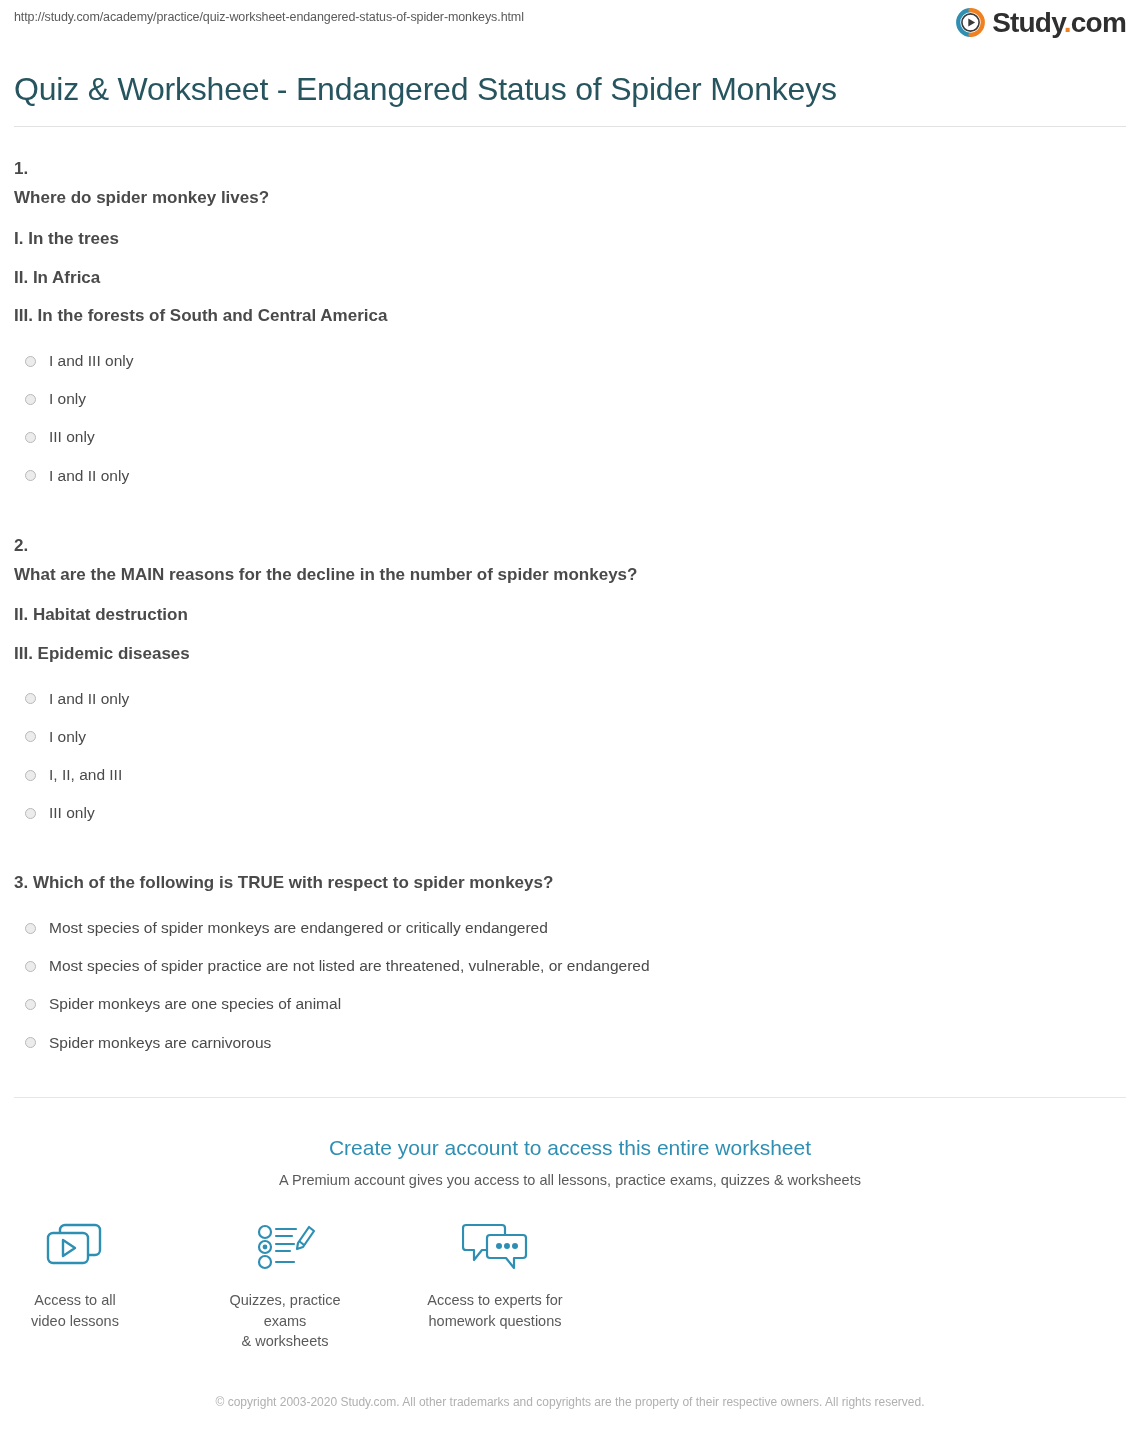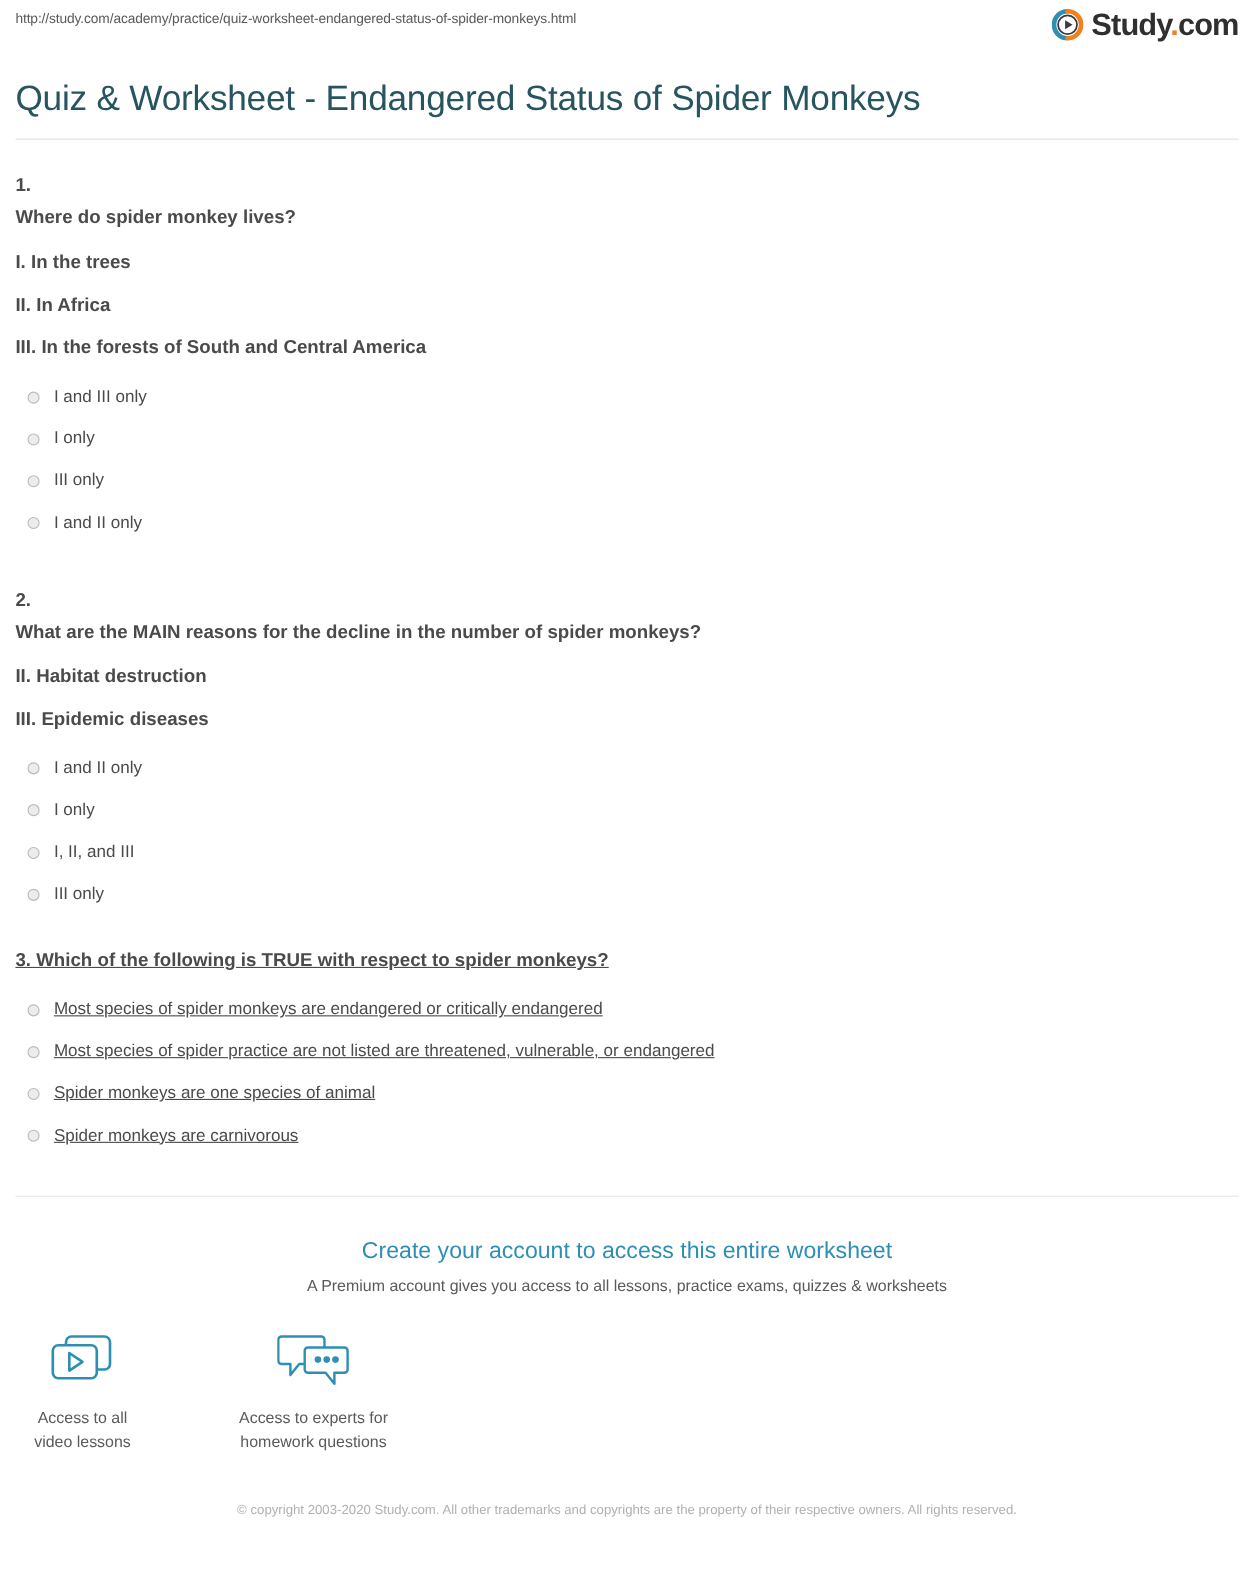--- a/index.html
+++ b/index.html
@@ -258,21 +258,21 @@
         <span class="radio"></span>
         <span class="answer-label">I, II, and III</span>
       </div>
       <div class="answer">
         <span class="radio"></span>
         <span class="answer-label">III only</span>
       </div>
     </div>
   </div>
 
-  <div class="question-block" style="margin-top:36px;text-decoration:underline;">
+  <div class="question-block" style="margin-top:46px;">
     <div class="q-inline-heading">3. Which of the following is TRUE with respect to spider monkeys?</div>
     <div class="answers" style="margin-top:20px;">
       <div class="answer">
         <span class="radio"></span>
         <span class="answer-label">Most species of spider monkeys are endangered or critically endangered</span>
       </div>
       <div class="answer">
         <span class="radio"></span>
         <span class="answer-label">Most species of spider practice are not listed are threatened, vulnerable, or endangered</span>
       </div>
@@ -302,20 +302,39 @@
         <svg width="62" height="52" viewBox="0 0 62 52" aria-hidden="true">
           <rect x="16" y="4" width="40" height="30" rx="5" fill="none" stroke="#2f8fb3" stroke-width="2.4"></rect>
           <rect x="4" y="12" width="40" height="30" rx="5" fill="#ffffff" stroke="#2f8fb3" stroke-width="2.4"></rect>
           <path d="M19 19 L31 27 L19 35 Z" fill="none" stroke="#2f8fb3" stroke-width="2.4" stroke-linejoin="round"></path>
         </svg>
       </div>
       <div class="feature-label">Access to all
 video lessons</div>
     </div>
 
+    <div class="feature">
+      <div class="feature-icon">
+        <svg width="62" height="52" viewBox="0 0 62 52" aria-hidden="true">
+          <circle cx="11" cy="11" r="6" fill="none" stroke="#2f8fb3" stroke-width="2.2"></circle>
+          <circle cx="11" cy="26" r="6" fill="none" stroke="#2f8fb3" stroke-width="2.2"></circle>
+          <circle cx="11" cy="26" r="2.4" fill="#2f8fb3"></circle>
+          <circle cx="11" cy="41" r="6" fill="none" stroke="#2f8fb3" stroke-width="2.2"></circle>
+          <line x1="22" y1="8" x2="42" y2="8" stroke="#2f8fb3" stroke-width="2.2" stroke-linecap="round"></line>
+          <line x1="22" y1="15" x2="38" y2="15" stroke="#2f8fb3" stroke-width="2.2" stroke-linecap="round"></line>
+          <line x1="22" y1="23" x2="40" y2="23" stroke="#2f8fb3" stroke-width="2.2" stroke-linecap="round"></line>
+          <line x1="22" y1="30" x2="36" y2="30" stroke="#2f8fb3" stroke-width="2.2" stroke-linecap="round"></line>
+          <line x1="22" y1="41" x2="40" y2="41" stroke="#2f8fb3" stroke-width="2.2" stroke-linecap="round"></line>
+          <path d="M44 22 L55 6 L60 10 L49 26 L43 28 Z" fill="#ffffff" stroke="#2f8fb3" stroke-width="2.2" stroke-linejoin="round"></path>
+          <line x1="45" y1="20" x2="50" y2="24" stroke="#2f8fb3" stroke-width="2.2"></line>
+        </svg>
+      </div>
+      <div class="feature-label">Quizzes, practice exams
+&amp; worksheets</div>
+    </div>
 
     <div class="feature">
       <div class="feature-icon">
         <svg width="66" height="52" viewBox="0 0 66 52" aria-hidden="true">
           <path d="M4 4 H40 A3 3 0 0 1 43 7 V26 A3 3 0 0 1 40 29 H20 L12 39 V29 H4 A3 3 0 0 1 1 26 V7 A3 3 0 0 1 4 4 Z" fill="#ffffff" stroke="#2f8fb3" stroke-width="2.2" stroke-linejoin="round"></path>
           <path d="M28 14 H61 A3 3 0 0 1 64 17 V34 A3 3 0 0 1 61 37 H52 V47 L44 37 H28 A3 3 0 0 1 25 34 V17 A3 3 0 0 1 28 14 Z" fill="#ffffff" stroke="#2f8fb3" stroke-width="2.2" stroke-linejoin="round"></path>
           <circle cx="37" cy="25" r="3" fill="#2f8fb3"></circle>
           <circle cx="45" cy="25" r="3" fill="#2f8fb3"></circle>
           <circle cx="53" cy="25" r="3" fill="#2f8fb3"></circle>
         </svg>

